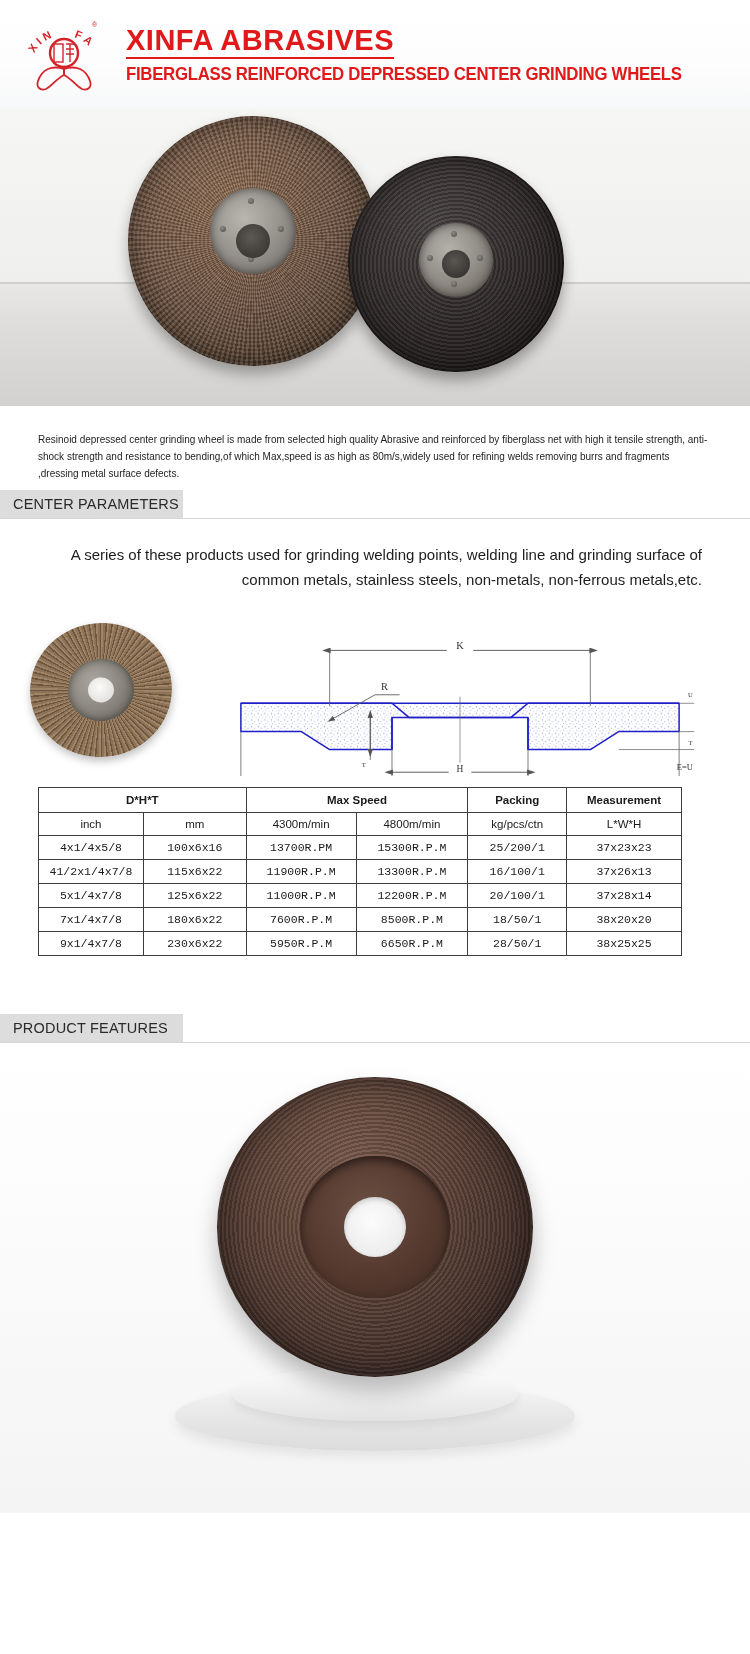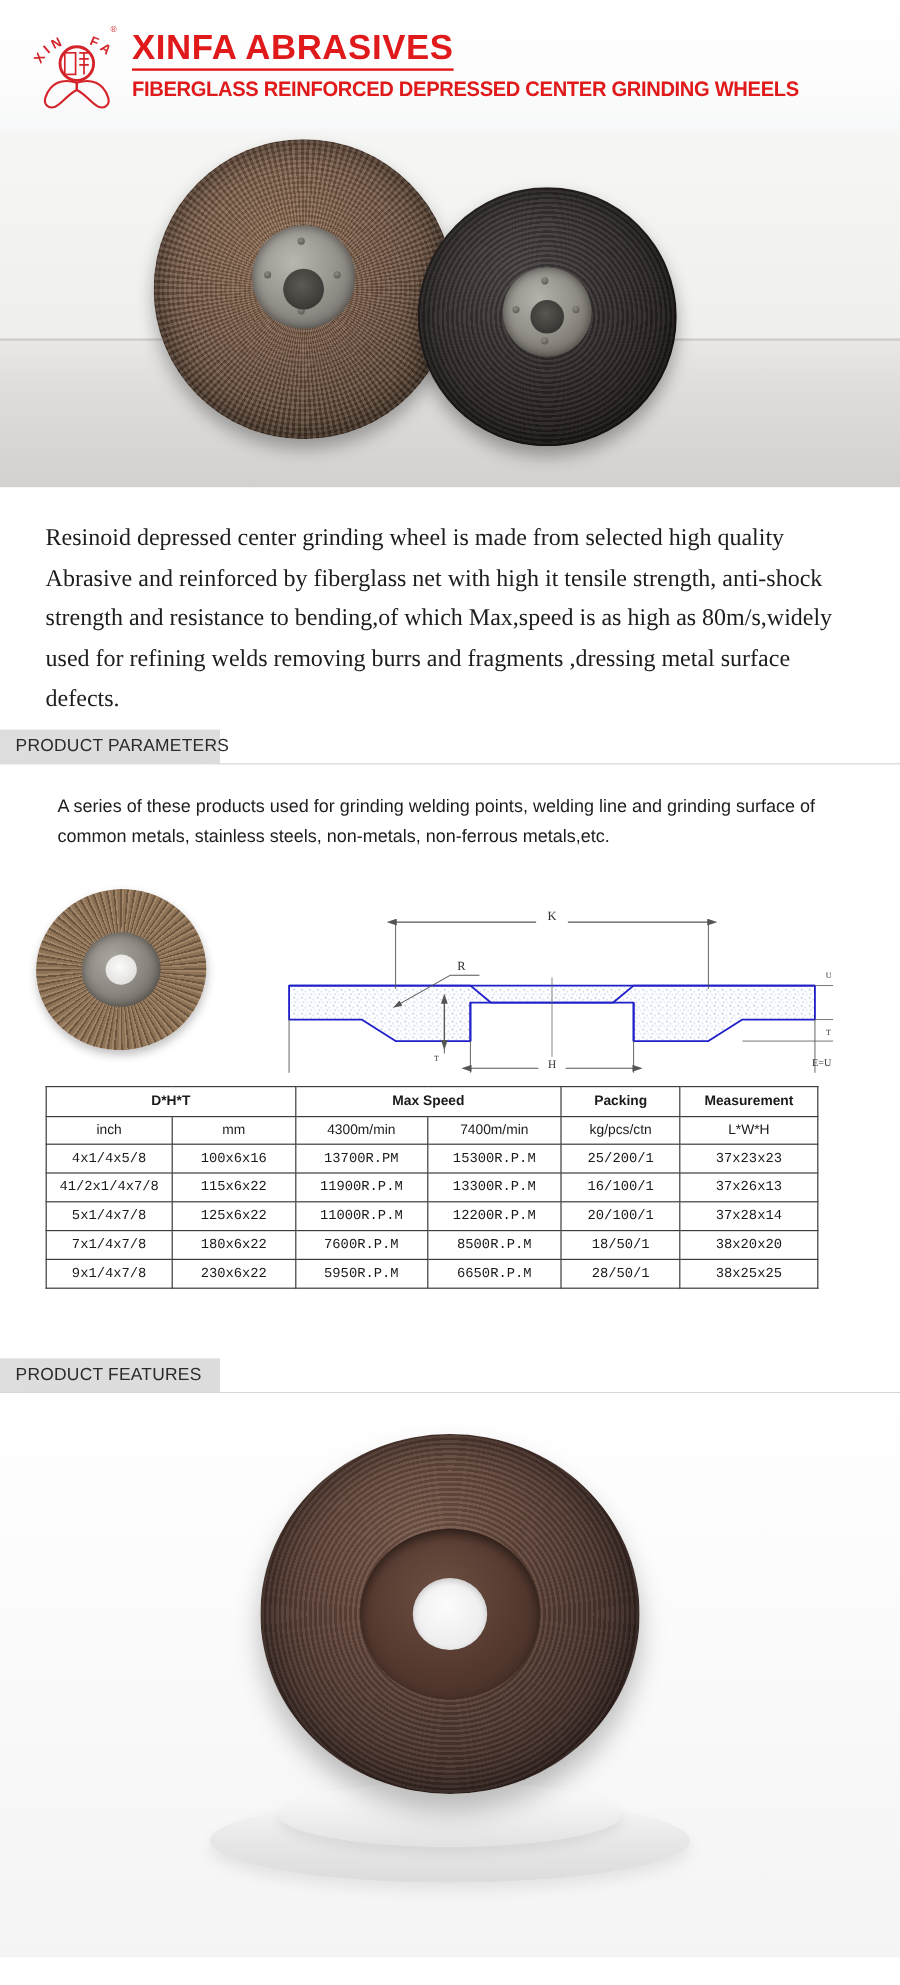--- a/index.html
+++ b/index.html
@@ -15,21 +15,21 @@
 
   
   .header {
     position:relative;
     height:108px;
     background:linear-gradient(180deg,#ffffff 0%,#fdfdfd 60%,#f7f8f9 100%);
     display:flex; align-items:center;
     padding-left:22px;
   }
   .logo-mark { width:84px; height:82px; flex:none; position:relative; }
-  .brand-block { margin-left:4px; padding-top:2px; }
+  .brand-block { margin-left:20px; padding-top:2px; }
   .brand-name {
     color:#e0191b;
     font-size:29px;
     font-weight:bold;
     letter-spacing:0.5px;
     line-height:1.05;
     border-bottom:2.5px solid #e0191b;
     display:inline-block;
     padding-bottom:1px;
   }
@@ -106,24 +106,23 @@
     background:radial-gradient(circle at 45% 40%, #5a5752, #2b2927);
   }
   .rivet {
     position:absolute; width:6px; height:6px; border-radius:50%;
     background:radial-gradient(circle at 40% 35%, #8d8a84, #4e4b46);
   }
 
   
   .intro {
     padding:26px 38px 8px 38px;
-    font-size:20px;
+    font-size:10px;
     line-height:1.68;
     color:#1d1d1d;
-    font-family:Liberation Serif, serif;
   }
 
   
   .section-bar {
     width:100%;
     background:linear-gradient(90deg,#dddddd 0%,#dcdcdc 24.4%,#ffffff 24.4%,#ffffff 100%);
     border-bottom:1px solid #d6d6d6;
     height:29px;
     display:flex; align-items:center;
   }
@@ -132,20 +131,21 @@
     color:#2a2a2a;
     padding-left:13px;
     letter-spacing:0.2px;
   }
 
   .subtext {
     padding:24px 48px 10px 48px;
     font-size:15px;
     line-height:1.66;
     color:#1d1d1d;
+    text-align:right;
   }
 
   
   .diagram-row {
     display:flex;
     align-items:center;
     padding:10px 24px 4px 24px;
     height:170px;
   }
   .flapdisc-wrap { width:170px; height:160px; position:relative; flex:none; }
@@ -290,21 +290,21 @@
       <div class="rivet" style="left:58px;top:32px"></div>
       <div class="rivet" style="left:32px;top:58px"></div>
     </div>
     <div class="bore"></div>
   </div>
 </div>
 
 <div class="intro">Resinoid depressed center grinding wheel is made from selected high quality Abrasive and reinforced by fiberglass net with high it tensile strength, anti-shock strength and resistance to bending,of which Max,speed is as high as 80m/s,widely used for refining welds removing burrs and fragments ,dressing metal surface defects.</div>
 
 <div class="section-bar">
-  <span class="label">PRODUCT PARAMETERS</span>
+  <span class="label">CENTER PARAMETERS</span>
 </div>
 
 <div class="subtext">A series of these products used for grinding welding points, welding line and grinding surface of common metals, stainless steels, non-metals, non-ferrous metals,etc.</div>
 
 <div class="diagram-row">
 
   <div class="flapdisc-wrap">
     <div class="flapdisc">
       <div class="fd-hub"></div>
       <div class="fd-bore"></div>
@@ -373,21 +373,21 @@
       <tr>
         <th class="col-inch" colspan="2">D*H*T</th>
         <th class="col-s1" colspan="2">Max Speed</th>
         <th class="col-pack">Packing</th>
         <th class="col-meas">Measurement</th>
       </tr>
       <tr class="units">
         <td class="col-inch">inch</td>
         <td class="col-mm">mm</td>
         <td class="col-s1">4300m/min</td>
-        <td class="col-s2">7400m/min</td>
+        <td class="col-s2">4800m/min</td>
         <td class="col-pack">kg/pcs/ctn</td>
         <td class="col-meas">L*W*H</td>
       </tr>
     </thead>
     <tbody>
       <tr>
         <td>4x1/4x5/8</td>
         <td>100x6x16</td>
         <td>13700R.PM</td>
         <td>15300R.P.M</td>

